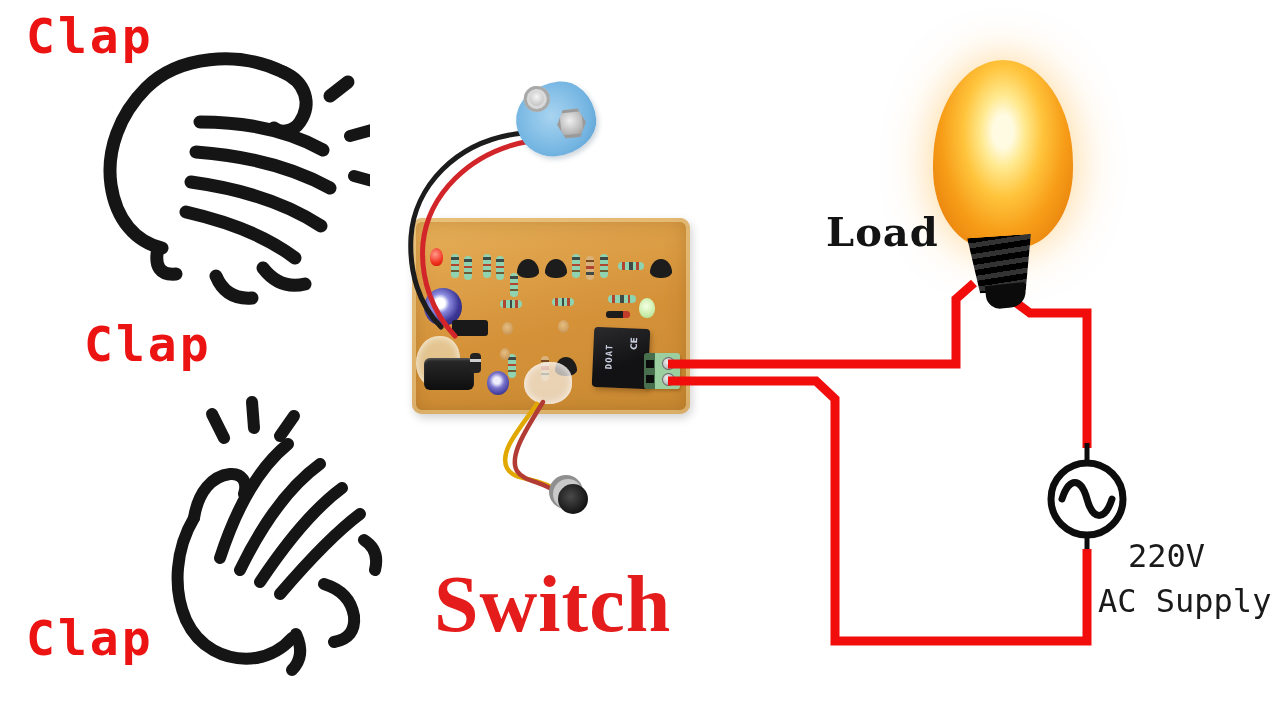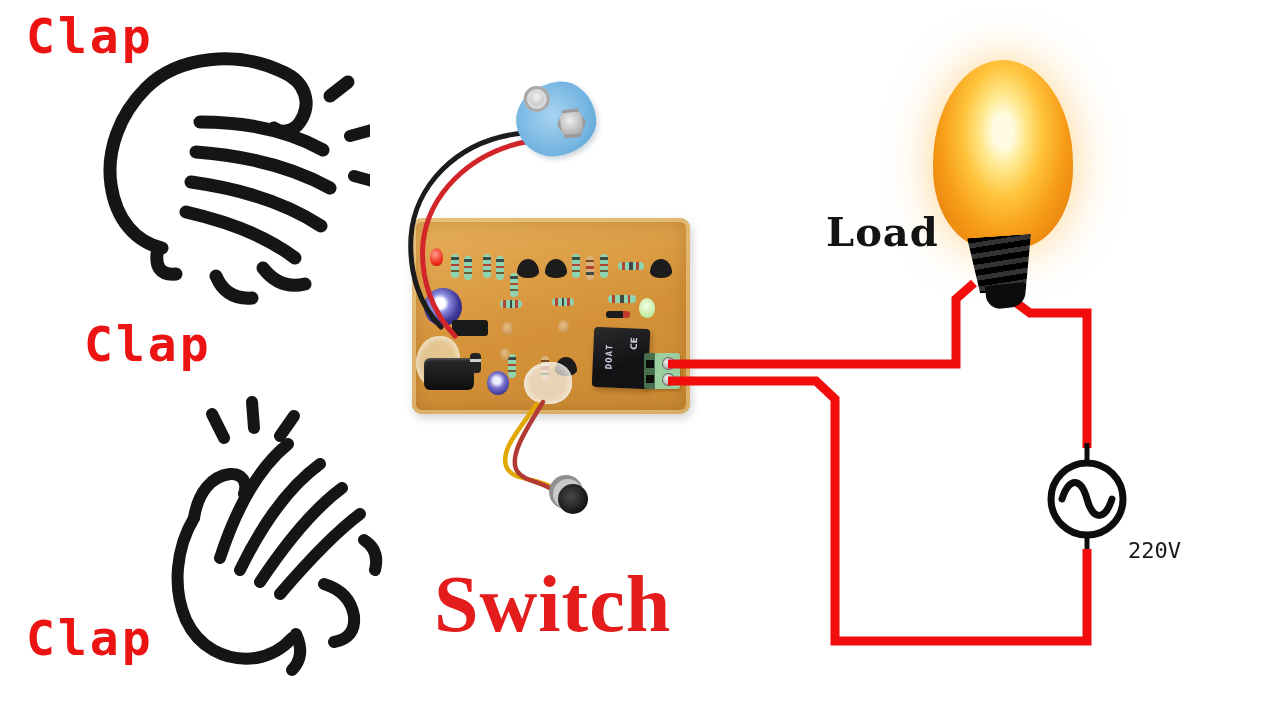--- a/index.html
+++ b/index.html
@@ -8,21 +8,21 @@
   .abs{position:absolute;}
 
   
   .clap{font-family:"DejaVu Sans Mono","Liberation Mono",monospace;font-weight:bold;
         font-size:48px;line-height:1;color:#ec1313;letter-spacing:3px;}
   .switch-title{font-family:"Liberation Serif","DejaVu Serif",serif;font-weight:bold;
         font-size:80px;line-height:1;color:#e41c1c;letter-spacing:1px;}
   .load-label{font-family:"DejaVu Serif","Liberation Serif",serif;font-weight:bold;
         font-size:40px;line-height:1;color:#131313;letter-spacing:1px;}
   .supply{font-family:"DejaVu Sans Mono","Liberation Mono",monospace;
-        font-size:22px;line-height:1;color:#1a1a1a;}
+        font-size:32px;line-height:1;color:#1a1a1a;}
 
   
   .pcb{left:412px;top:218px;width:278px;height:196px;border-radius:10px;
        background:linear-gradient(165deg,#e7b05a,#d49138 55%,#c98a33);
        box-shadow:inset 0 0 0 4px rgba(255,235,180,.45), inset 0 0 22px rgba(120,70,10,.38), 2px 4px 10px rgba(0,0,0,.18);}
   .pcb .abs{position:absolute;}
   .res-v{width:8px;height:24px;border-radius:4px;
        background:linear-gradient(180deg,#8fd3b0 0 14%,#3f4a46 14% 24%,#8fd3b0 24% 40%,#b2452f 40% 52%,#8fd3b0 52% 66%,#6d5a35 66% 76%,#8fd3b0 76% 100%);}
   .res-h{height:8px;border-radius:4px;
        background:linear-gradient(90deg,#8fd3b0 0 14%,#b2452f 14% 26%,#8fd3b0 26% 44%,#3f4a46 44% 56%,#8fd3b0 56% 70%,#b2452f 70% 80%,#8fd3b0 80% 100%);}
@@ -199,14 +199,15 @@
 
   <div class="abs mic"></div>
 
   <div class="abs bulb-glass"></div>
   <div class="abs bulb-base"></div>
   <div class="abs bulb-tip"></div>
 
   <div class="abs load-label" style="left:826px;top:212px;">Load</div>
   <div class="abs switch-title" style="left:434px;top:556px;margin-top:8px;">Switch</div>
   <div class="abs supply" style="left:1128px;top:540px;">220V</div>
+  <div class="abs supply" style="left:1098px;top:585px;">AC Supply</div>
 
 </div>
 
 </body></html>

